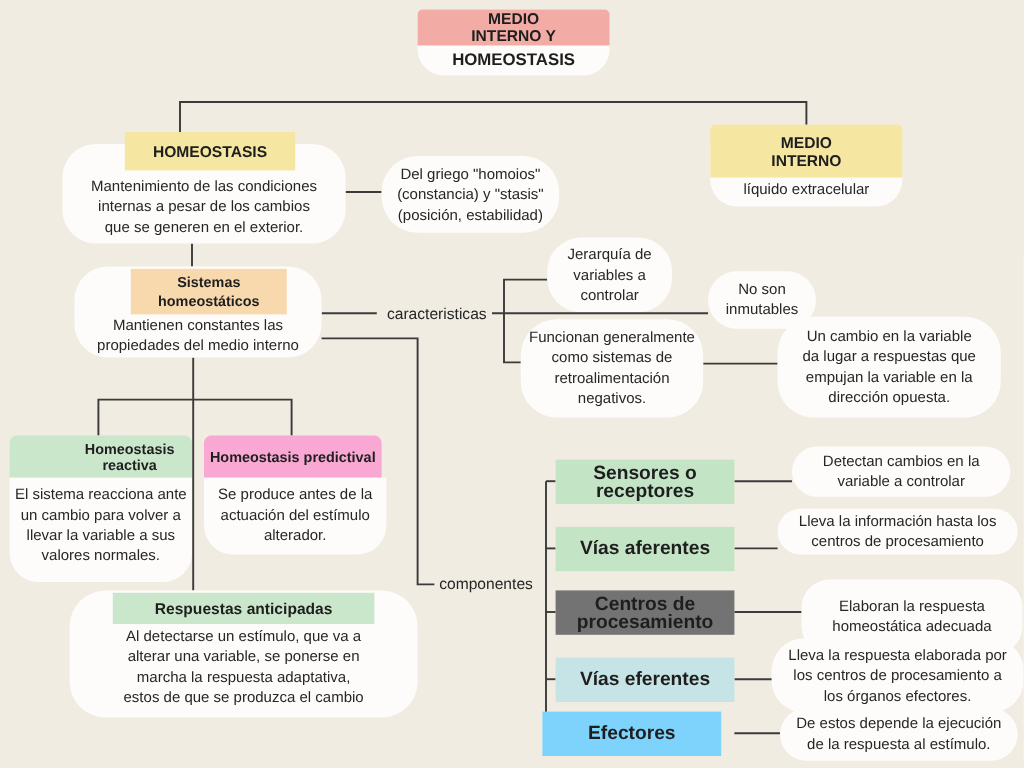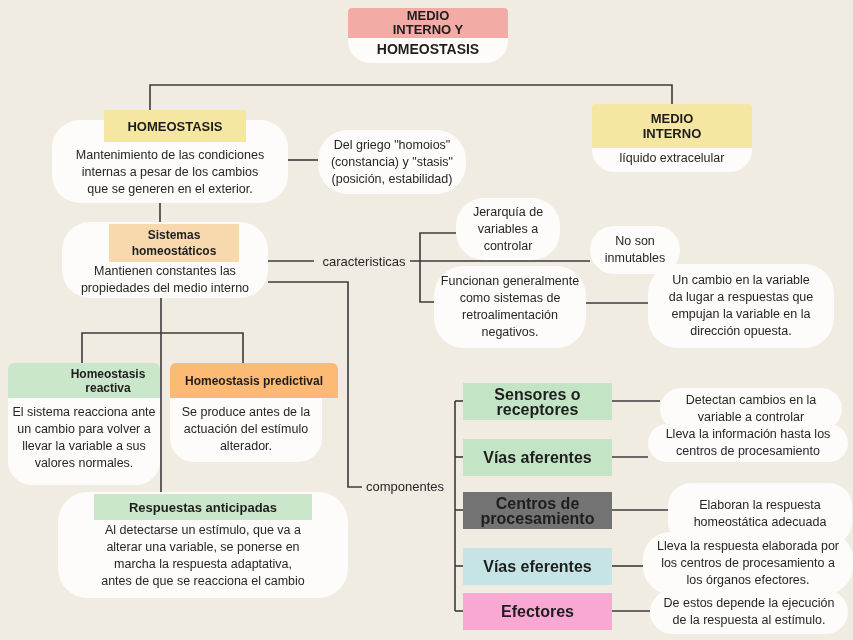--- a/index.html
+++ b/index.html
@@ -91,42 +91,42 @@
 dirección opuesta.</div>
 
   <div class="abs white" style="left:8px;top:398px;width:152px;height:87px;border-radius:0 0 24px 24px;"></div>
   <div class="abs hdr fs-hdr-sm" style="left:8px;top:363px;width:152px;height:35px;background:#cbe7cb;border-radius:6px 6px 0 0;padding-left:48px;" data-bind="tipos.reactiva.header">Homeostasis reactiva</div>
   <div class="abs body-txt fs-body" style="left:8px;top:404px;width:152px;height:72px;" data-bind="tipos.reactiva.body">El sistema reacciona ante
 un cambio para volver a
 llevar la variable a sus
 valores normales.</div>
 
   <div class="abs white" style="left:170px;top:398px;width:152px;height:64px;border-radius:0 0 24px 24px;"></div>
-  <div class="abs hdr fs-hdr-sm" style="left:170px;top:363px;width:168px;height:35px;background:#fdba74;border-radius:6px 6px 0 0;" data-bind="tipos.predictival.header">Homeostasis predictival</div>
+  <div class="abs hdr fs-hdr-sm" style="left:170px;top:363px;width:148px;height:35px;background:#f9a8d4;border-radius:6px 6px 0 0;" data-bind="tipos.predictival.header">Homeostasis predictival</div>
   <div class="abs body-txt fs-body" style="left:170px;top:404px;width:152px;height:54px;" data-bind="tipos.predictival.body">Se produce antes de la
 actuación del estímulo
 alterador.</div>
 
   <div class="abs white" style="left:58px;top:492px;width:290px;height:106px;border-radius:30px;"></div>
   <div class="abs hdr fs-hdr" style="left:94px;top:494px;width:218px;height:26px;background:#cbe7cb;" data-bind="tipos.anticipadas.header">Respuestas anticipadas</div>
   <div class="abs body-txt fs-body" style="left:62px;top:522px;width:282px;height:72px;" data-bind="tipos.anticipadas.body">Al detectarse un estímulo, que va a
 alterar una variable, se ponerse en
 marcha la respuesta adaptativa,
-antes de que se reacciona el cambio</div>
+estos de que se produzca el cambio</div>
 
   <div class="abs" style="left:366px;top:479px;width:88px;height:16px;font-size:13px;" data-bind="labels.componentes">componentes</div>
 
   <div class="abs comp-box" style="left:463px;top:383px;width:149px;height:37px;background:#c3e5c6;" data-bind="componentes.0.label">Sensores o receptores</div>
   <div class="abs comp-box" style="left:463px;top:439px;width:149px;height:37px;background:#c3e5c6;" data-bind="componentes.1.label">Vías aferentes</div>
   <div class="abs comp-box" style="left:463px;top:492px;width:149px;height:37px;background:#737373;" data-bind="componentes.2.label">Centros de
 procesamiento</div>
   <div class="abs comp-box" style="left:463px;top:548px;width:149px;height:37px;background:#c6e4e6;" data-bind="componentes.3.label">Vías eferentes</div>
-  <div class="abs comp-box" style="left:463px;top:593px;width:149px;height:37px;background:#f9a8d4;" data-bind="componentes.4.label">Efectores</div>
+  <div class="abs comp-box" style="left:452px;top:593px;width:149px;height:37px;background:#7dd3fc;" data-bind="componentes.4.label">Efectores</div>
 
-  <div class="abs bubble fs-body" style="left:660px;top:388px;width:182px;height:42px;border-radius:21px;text-align:center;" data-bind="componentes.0.desc">Detectan cambios en la
+  <div class="abs bubble fs-body" style="left:660px;top:372px;width:182px;height:42px;border-radius:21px;text-align:center;" data-bind="componentes.0.desc">Detectan cambios en la
 variable a controlar</div>
   <div class="abs bubble fs-body" style="left:648px;top:424px;width:200px;height:38px;border-radius:25px;" data-bind="componentes.1.desc">Lleva la información hasta los
 centros de procesamiento</div>
   <div class="abs bubble fs-body" style="left:668px;top:483px;width:184px;height:62px;border-radius:23px;" data-bind="componentes.2.desc">Elaboran la respuesta
 homeostática adecuada</div>
   <div class="abs bubble fs-body" style="left:643px;top:532px;width:210px;height:62px;border-radius:27px;" data-bind="componentes.3.desc">Lleva la respuesta elaborada por
 los centros de procesamiento a
 los órganos efectores.</div>
   <div class="abs bubble fs-body" style="left:650px;top:590px;width:198px;height:44px;border-radius:22px;" data-bind="componentes.4.desc">De estos depende la ejecución
 de la respuesta al estímulo.</div>

